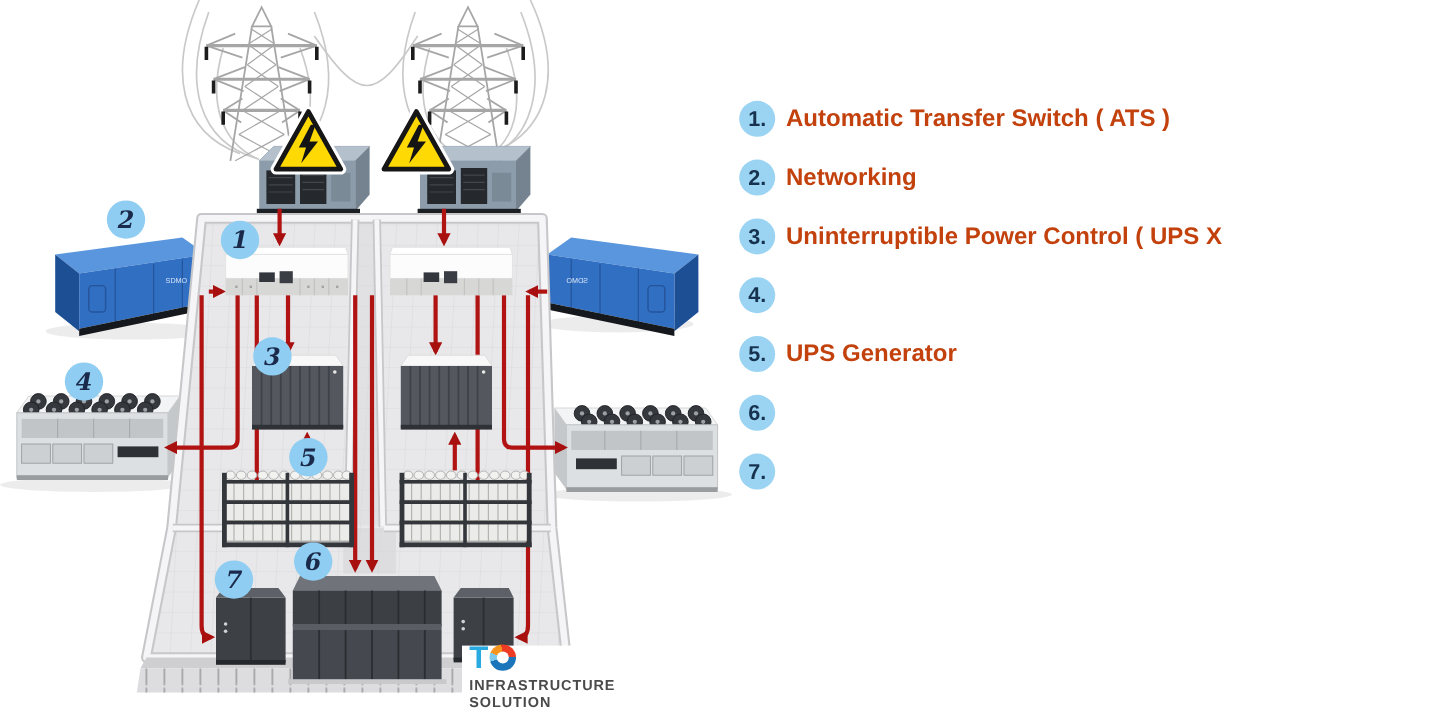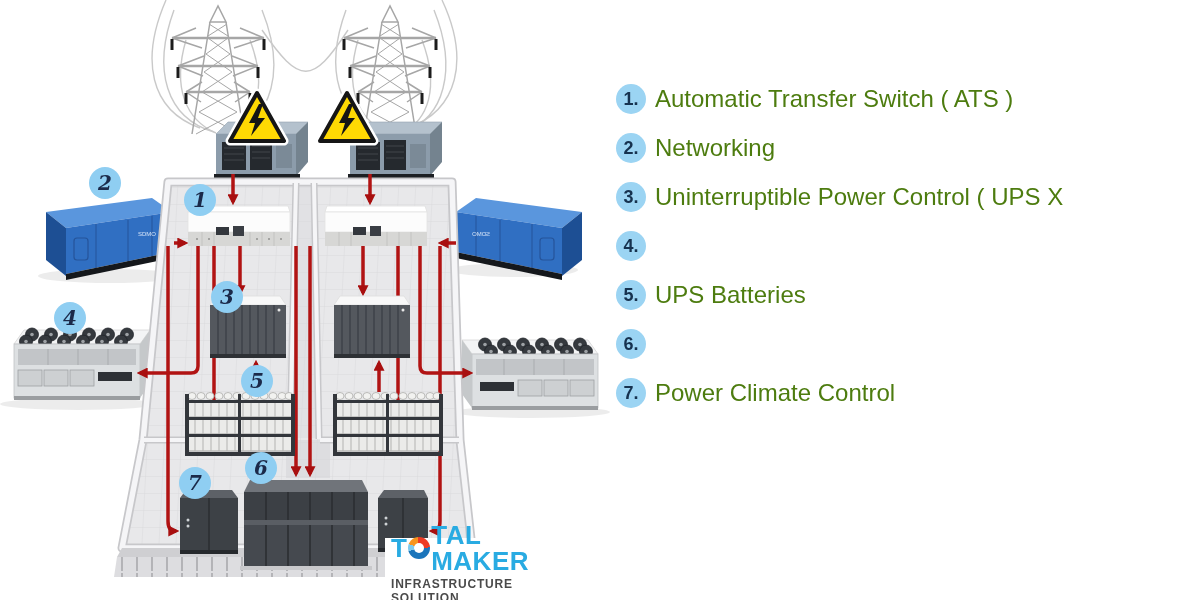--- a/index.html
+++ b/index.html
@@ -9,21 +9,21 @@
   
   .badge{position:absolute;width:32px;height:32px;border-radius:50%;
          background:#8fcef2;color:#1b2a4a;display:flex;align-items:center;justify-content:center;
          font-family:"DejaVu Serif",serif;font-style:italic;font-weight:700;font-size:20px;line-height:1;}
   
   .legend{position:absolute;left:616px;top:84px;width:584px;}
   .legend-item{display:flex;align-items:center;margin-bottom:19px;height:30px;}
   .legend-num{flex:0 0 30px;width:30px;height:30px;border-radius:50%;background:#9bd4f3;
               color:#16324f;display:flex;align-items:center;justify-content:center;
               font-weight:700;font-size:18px;}
-  .legend-label{margin-left:9px;color:#4d7c0f;font-size:24px;white-space:nowrap;}
+  .legend-label{margin-left:9px;color:#c2410c;font-size:20px;white-space:nowrap;font-weight:bold;}
   
   .logo-box{position:absolute;left:385px;top:538px;width:200px;height:50px;background:#ffffff;
             display:flex;flex-direction:column;justify-content:center;padding-left:6px;box-sizing:border-box;}
   .logo-line1{display:flex;align-items:center;color:#29abe2;font-weight:700;font-size:26px;
               letter-spacing:.5px;line-height:1;}
   .logo-o{width:22px;height:22px;border-radius:50%;margin:0 1px;position:relative;
           background:conic-gradient(from 130deg,#1b75bb 0 34%,#7ec9ec 34% 45%,#f7941d 45% 62%,#ed3b24 62% 88%,#1b75bb 88%);}
   .logo-o::after{content:"";position:absolute;left:6px;top:6px;width:10px;height:10px;border-radius:50%;background:#fff;}
   .logo-line2{color:#4a4a4a;font-weight:700;font-size:12px;letter-spacing:.8px;margin-top:3px;}
 </style>
@@ -312,33 +312,31 @@
     </div>
     <div class="legend-item">
       <div class="legend-num">3.</div>
       <div class="legend-label">Uninterruptible Power Control ( UPS X</div>
     </div>
     <div class="legend-item">
       <div class="legend-num">4.</div>
     </div>
     <div class="legend-item">
       <div class="legend-num">5.</div>
-      <div class="legend-label">UPS Batteries</div>
+      <div class="legend-label">UPS Generator</div>
     </div>
     <div class="legend-item">
       <div class="legend-num">6.</div>
     </div>
     <div class="legend-item">
       <div class="legend-num">7.</div>
-      <div class="legend-label">Power Climate Control</div>
     </div>
   </div>
 
   <div class="logo-box">
     <div class="logo-line1">
       <span>T</span>
         <span class="logo-o"></span>
-        <span>TAL MAKER</span>
     </div>
     <div class="logo-line2">INFRASTRUCTURE SOLUTION</div>
   </div>
 
 </div>
 
 </body></html>

